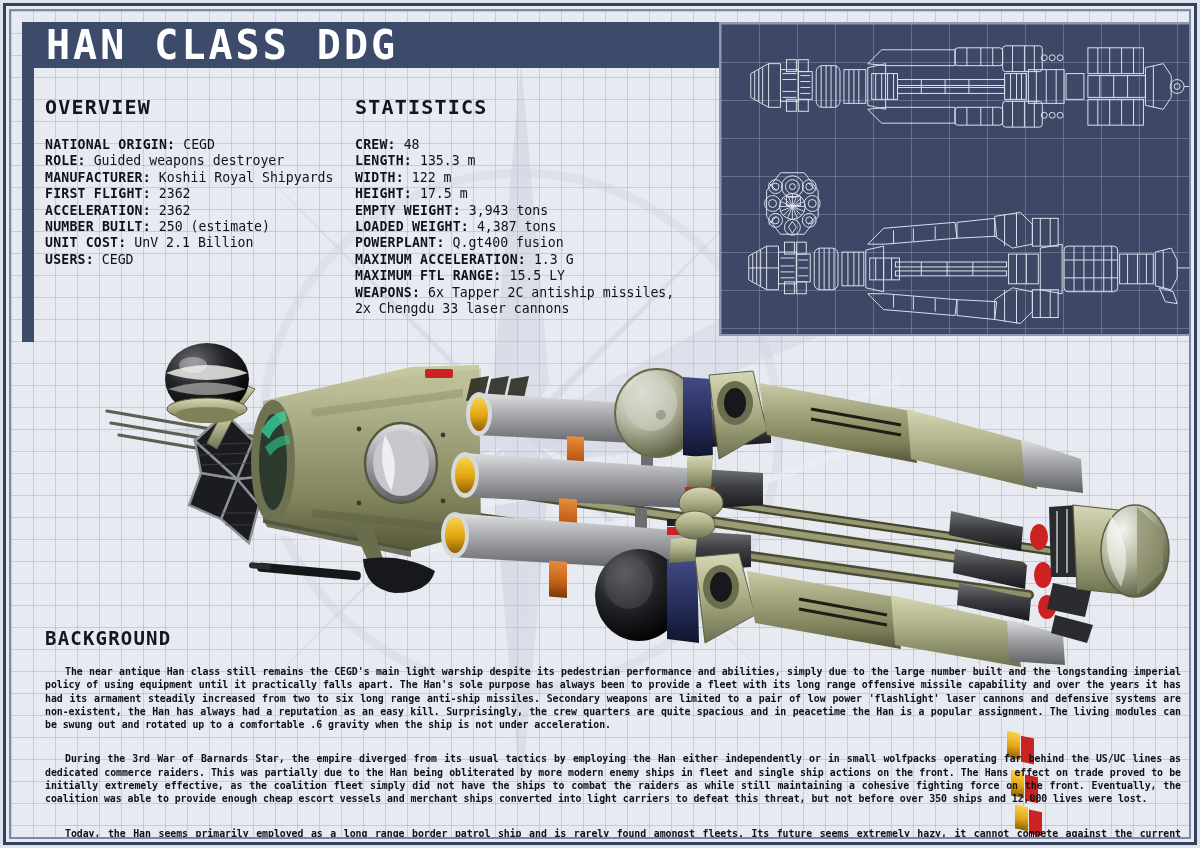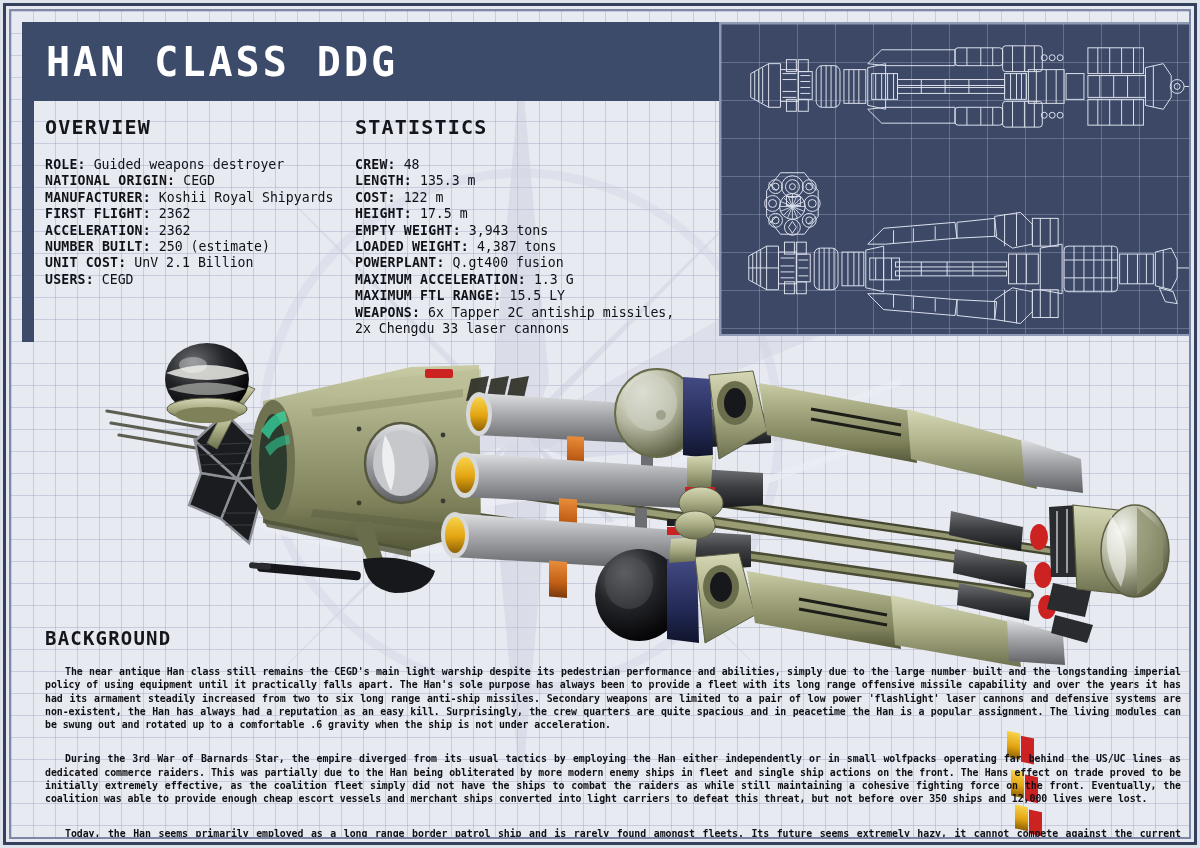--- a/index.html
+++ b/index.html
@@ -69,21 +69,21 @@
     opacity: 0.55;
     pointer-events: none;
   }
 
   
   #titlebar {
     position: absolute;
     left: 11px;
     top: 11px;
     width: 700px;
-    height: 79px;
+    height: 46px;
     background: #3d4b6b;
     z-index: 20;
     display: flex;
     align-items: center;
   }
   #title-text {
     color: #ffffff;
     font-family: "DejaVu Sans Mono", "Liberation Mono", monospace;
     font-size: 40px;
     font-weight: bold;
@@ -104,21 +104,20 @@
 
   
   #info-wrap {
     position: absolute;
     left: 34px;
     top: 84px;
     width: 676px;
     z-index: 15;
     display: flex;
     gap: 0px;
-    margin-top: 20px;
   }
   .col-overview { width: 310px; }
   .col-stats    { width: 366px; }
 
   .sec-head {
     font-size: 20px;
     font-weight: bold;
     letter-spacing: 1.2px;
     color: #14161c;
     margin-bottom: 18px;
@@ -648,37 +647,37 @@
 
     <div id="titlebar">
       <div id="title-text">HAN CLASS DDG</div>
     </div>
 
     <div id="info-wrap">
 
       <div class="col-overview">
         <div class="sec-head">OVERVIEW</div>
         <ul class="spec-list">
+          <li><span class="spec-key">NATIONAL ORIGIN:</span> <span class="spec-val">CEGD</span></li>
           <li><span class="spec-key">ROLE:</span> <span class="spec-val">Guided weapons destroyer</span></li>
-          <li><span class="spec-key">NATIONAL ORIGIN:</span> <span class="spec-val">CEGD</span></li>
           <li><span class="spec-key">MANUFACTURER:</span> <span class="spec-val">Koshii Royal Shipyards</span></li>
           <li><span class="spec-key">FIRST FLIGHT:</span> <span class="spec-val">2362</span></li>
           <li><span class="spec-key">ACCELERATION:</span> <span class="spec-val">2362</span></li>
           <li><span class="spec-key">NUMBER BUILT:</span> <span class="spec-val">250 (estimate)</span></li>
           <li><span class="spec-key">UNIT COST:</span> <span class="spec-val">UnV 2.1 Billion</span></li>
           <li><span class="spec-key">USERS:</span> <span class="spec-val">CEGD</span></li>
         </ul>
       </div>
 
       <div class="col-stats">
         <div class="sec-head">STATISTICS</div>
         <ul class="spec-list">
           <li><span class="spec-key">CREW:</span> <span class="spec-val">48</span></li>
           <li><span class="spec-key">LENGTH:</span> <span class="spec-val">135.3 m</span></li>
-          <li><span class="spec-key">COST:</span> <span class="spec-val">122 m</span></li>
+          <li><span class="spec-key">WIDTH:</span> <span class="spec-val">122 m</span></li>
           <li><span class="spec-key">HEIGHT:</span> <span class="spec-val">17.5 m</span></li>
           <li><span class="spec-key">EMPTY WEIGHT:</span> <span class="spec-val">3,943 tons</span></li>
           <li><span class="spec-key">LOADED WEIGHT:</span> <span class="spec-val">4,387 tons</span></li>
           <li><span class="spec-key">POWERPLANT:</span> <span class="spec-val">Q.gt400 fusion</span></li>
           <li><span class="spec-key">MAXIMUM ACCELERATION:</span> <span class="spec-val">1.3 G</span></li>
           <li><span class="spec-key">MAXIMUM FTL RANGE:</span> <span class="spec-val">15.5 LY</span></li>
           <li><span class="spec-key">WEAPONS:</span> <span class="spec-val">6x Tapper 2C antiship missiles,</span></li>
           <li class="spec-cont"><span class="spec-val">2x Chengdu 33 laser cannons</span></li>
         </ul>
       </div>

